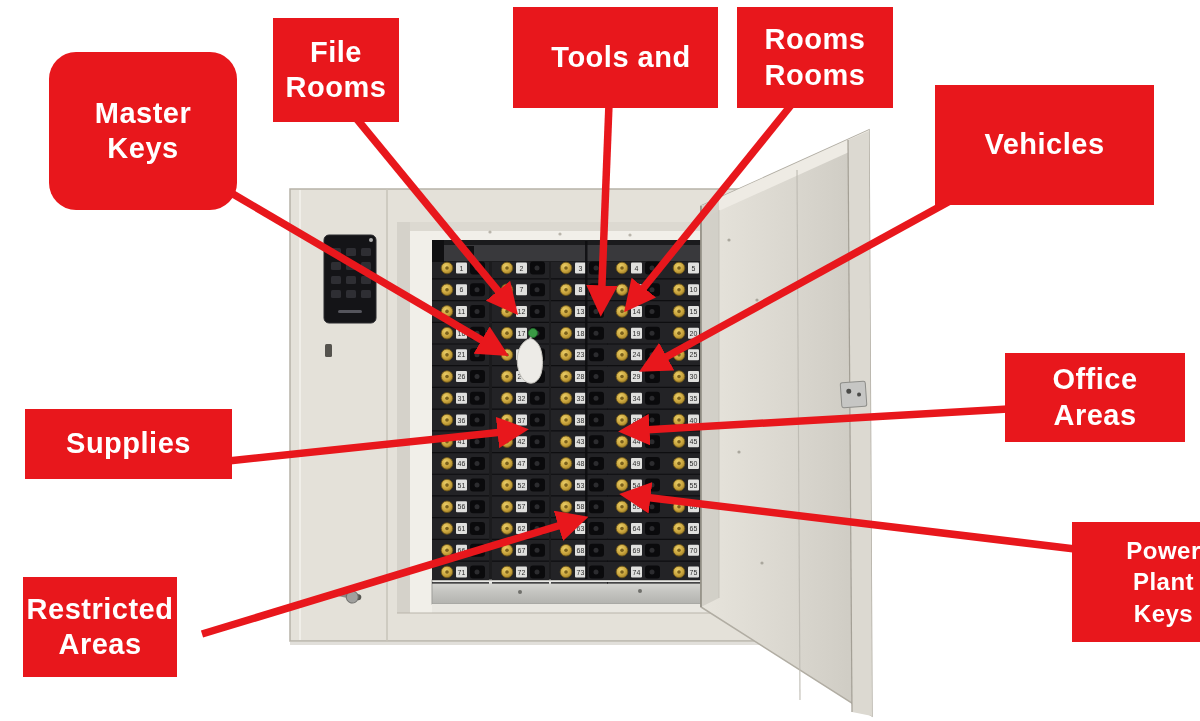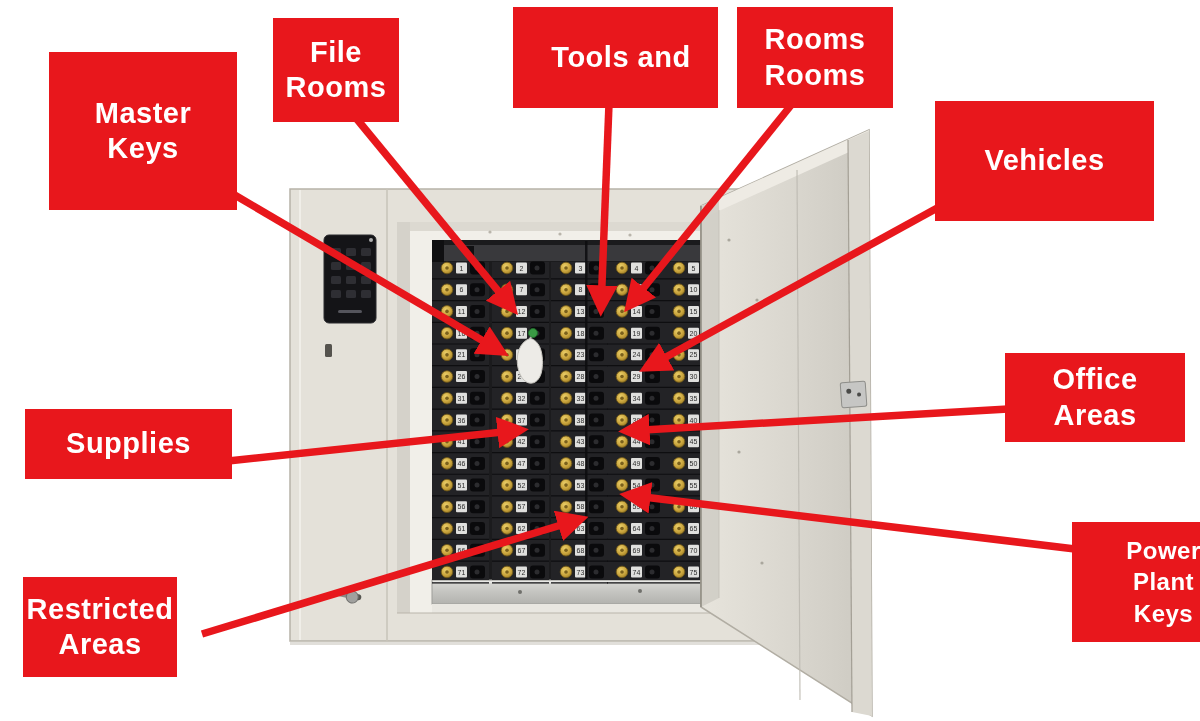--- a/index.html
+++ b/index.html
@@ -816,36 +816,36 @@
       <line x1="609" y1="104" x2="601" y2="309"></line>
       <line x1="792" y1="104" x2="629" y2="306"></line>
       <line x1="950" y1="201" x2="646" y2="368"></line>
       <line x1="1008" y1="409" x2="626" y2="431"></line>
       <line x1="228" y1="461" x2="521" y2="430"></line>
       <line x1="1075" y1="549" x2="627" y2="495"></line>
       <line x1="202" y1="634" x2="581" y2="519"></line>
     </g>
   </svg>
 
-  <div class="callout" style="left:49px;top:52px;width:188px;height:158px;">
+  <div class="callout" style="left:49px;top:52px;width:188px;height:158px;border-radius:27px;">
     <span>Master</span>
     <span>Keys</span>
   </div>
   <div class="callout" style="left:273px;top:18px;width:126px;height:104px;">
     <span>File</span>
     <span>Rooms</span>
   </div>
   <div class="callout" style="left:513px;top:7px;width:194px;height:101px;padding-left:11px;">
     <span>Tools and</span>
   </div>
   <div class="callout" style="left:737px;top:7px;width:156px;height:101px;">
     <span>Rooms</span>
     <span>Rooms</span>
   </div>
-  <div class="callout" style="left:935px;top:85px;width:219px;height:120px;margin-top:16px;">
+  <div class="callout" style="left:935px;top:85px;width:219px;height:120px;">
     <span>Vehicles</span>
   </div>
   <div class="callout" style="left:1005px;top:353px;width:180px;height:89px;">
     <span>Office</span>
     <span>Areas</span>
   </div>
   <div class="callout" style="left:25px;top:409px;width:207px;height:70px;">
     <span>Supplies</span>
   </div>
   <div class="callout small" style="left:1072px;top:522px;width:111px;height:120px;">

